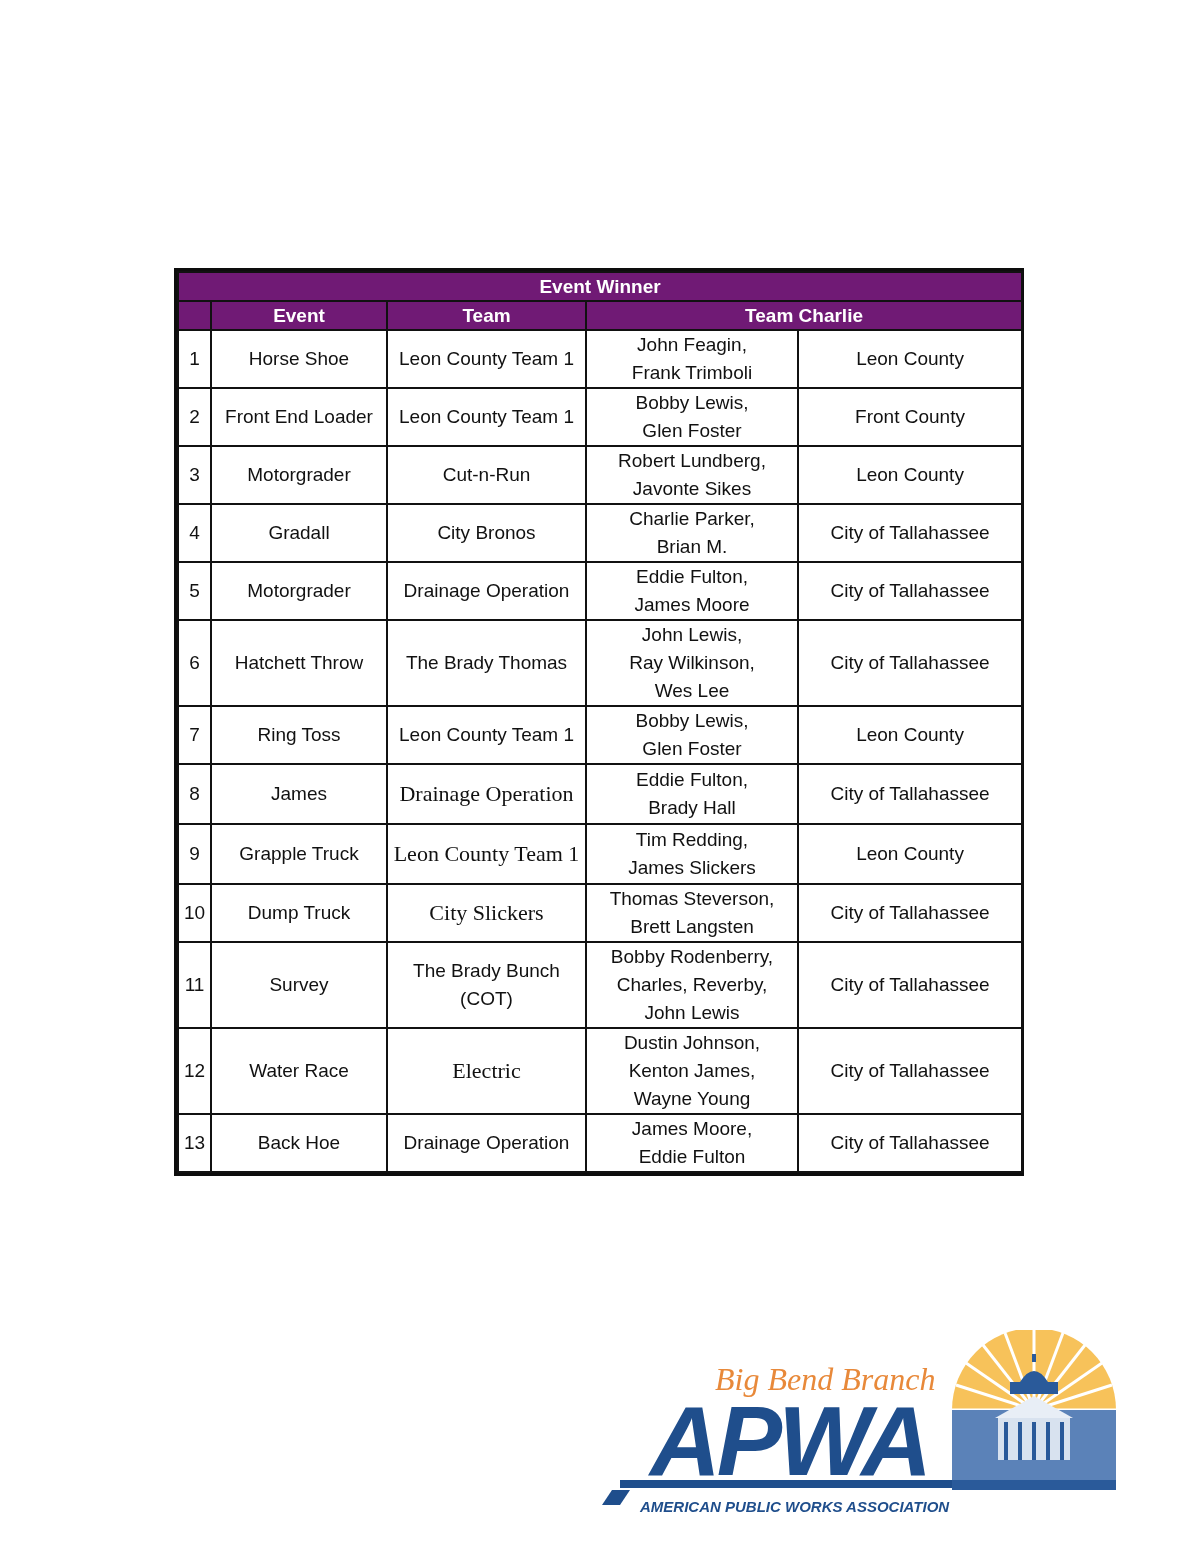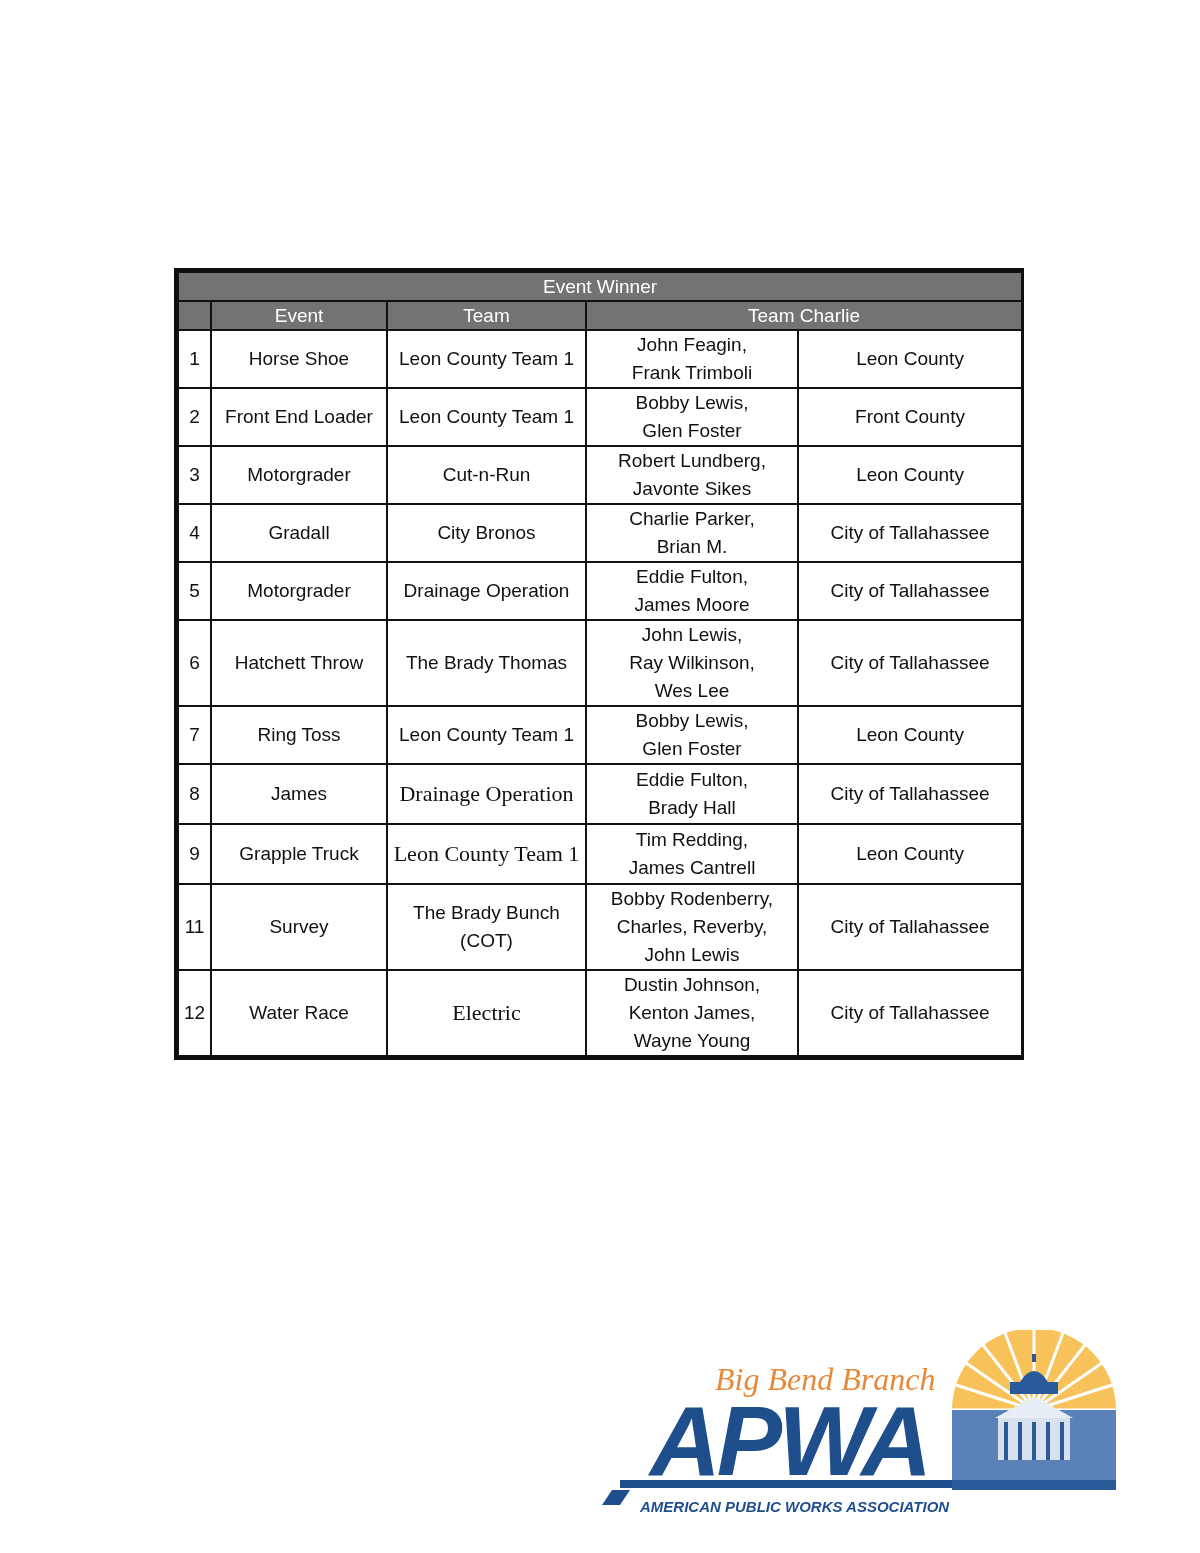--- a/index.html
+++ b/index.html
@@ -6,21 +6,21 @@
   body {
     width: 1200px; height: 1553px; background: #ffffff; position: relative; overflow: hidden;
     font-family: "Liberation Sans", "DejaVu Sans", sans-serif; color: #111;
   }
   .table-wrap {
     position: absolute; left: 174px; top: 268px; width: 850px;
     border: 3px solid #0d0d0d; box-sizing: border-box;
   }
   table { border-collapse: collapse; width: 100%; table-layout: fixed; }
   td, th { border: 2px solid #111; text-align: center; vertical-align: middle; padding: 0; font-size: 19px; line-height: 28px; }
-  th { background: #737373; color: #fff; font-weight: normal; font-size: 19px; height: 27px; line-height: 26px; }
+  th { background: #701a75; color: #fff; font-weight: bold; font-size: 19px; height: 27px; line-height: 26px; }
   .title-row th { height: 27px; }
   .serif { font-family: "Liberation Serif", "DejaVu Serif", serif; font-size: 22px; line-height: 28px; }
   .idx { text-align: center; }
   .logo { position: absolute; left: 600px; top: 1330px; width: 520px; height: 190px; }
 </style>
 </head>
 <body>
 
 <div class="table-wrap">
   <table>
@@ -123,43 +123,63 @@
             <div>Brady Hall</div>
           </td>
           <td>City of Tallahassee</td>
         </tr>
         <tr style="height: 60px;">
           <td class="idx">9</td>
           <td>Grapple Truck</td>
           <td class="serif">Leon County Team 1</td>
           <td>
             <div>Tim Redding,</div>
-            <div>James Cantrell</div>
-          </td>
-          <td>Leon County</td>
+            <div>James Slickers</div>
+          </td>
+          <td>Leon County</td>
+        </tr>
+        <tr style="height: 57px;">
+          <td class="idx">10</td>
+          <td>Dump Truck</td>
+          <td class="serif">City Slickers</td>
+          <td>
+            <div>Thomas Steverson,</div>
+            <div>Brett Langsten</div>
+          </td>
+          <td>City of Tallahassee</td>
         </tr>
         <tr style="height: 86px;">
           <td class="idx">11</td>
           <td>Survey</td>
           <td>The Brady Bunch (COT)</td>
           <td>
             <div>Bobby Rodenberry,</div>
             <div>Charles, Reverby,</div>
             <div>John Lewis</div>
           </td>
           <td>City of Tallahassee</td>
         </tr>
         <tr style="height: 86px;">
           <td class="idx">12</td>
           <td>Water Race</td>
           <td class="serif">Electric</td>
           <td>
             <div>Dustin Johnson,</div>
             <div>Kenton James,</div>
             <div>Wayne Young</div>
+          </td>
+          <td>City of Tallahassee</td>
+        </tr>
+        <tr style="height: 57px;">
+          <td class="idx">13</td>
+          <td>Back Hoe</td>
+          <td>Drainage Operation</td>
+          <td>
+            <div>James Moore,</div>
+            <div>Eddie Fulton</div>
           </td>
           <td>City of Tallahassee</td>
         </tr>
       </tbody>
   </table>
 </div>
 
 <div class="logo">
   <svg width="520" height="190" viewBox="0 0 520 190">
 

